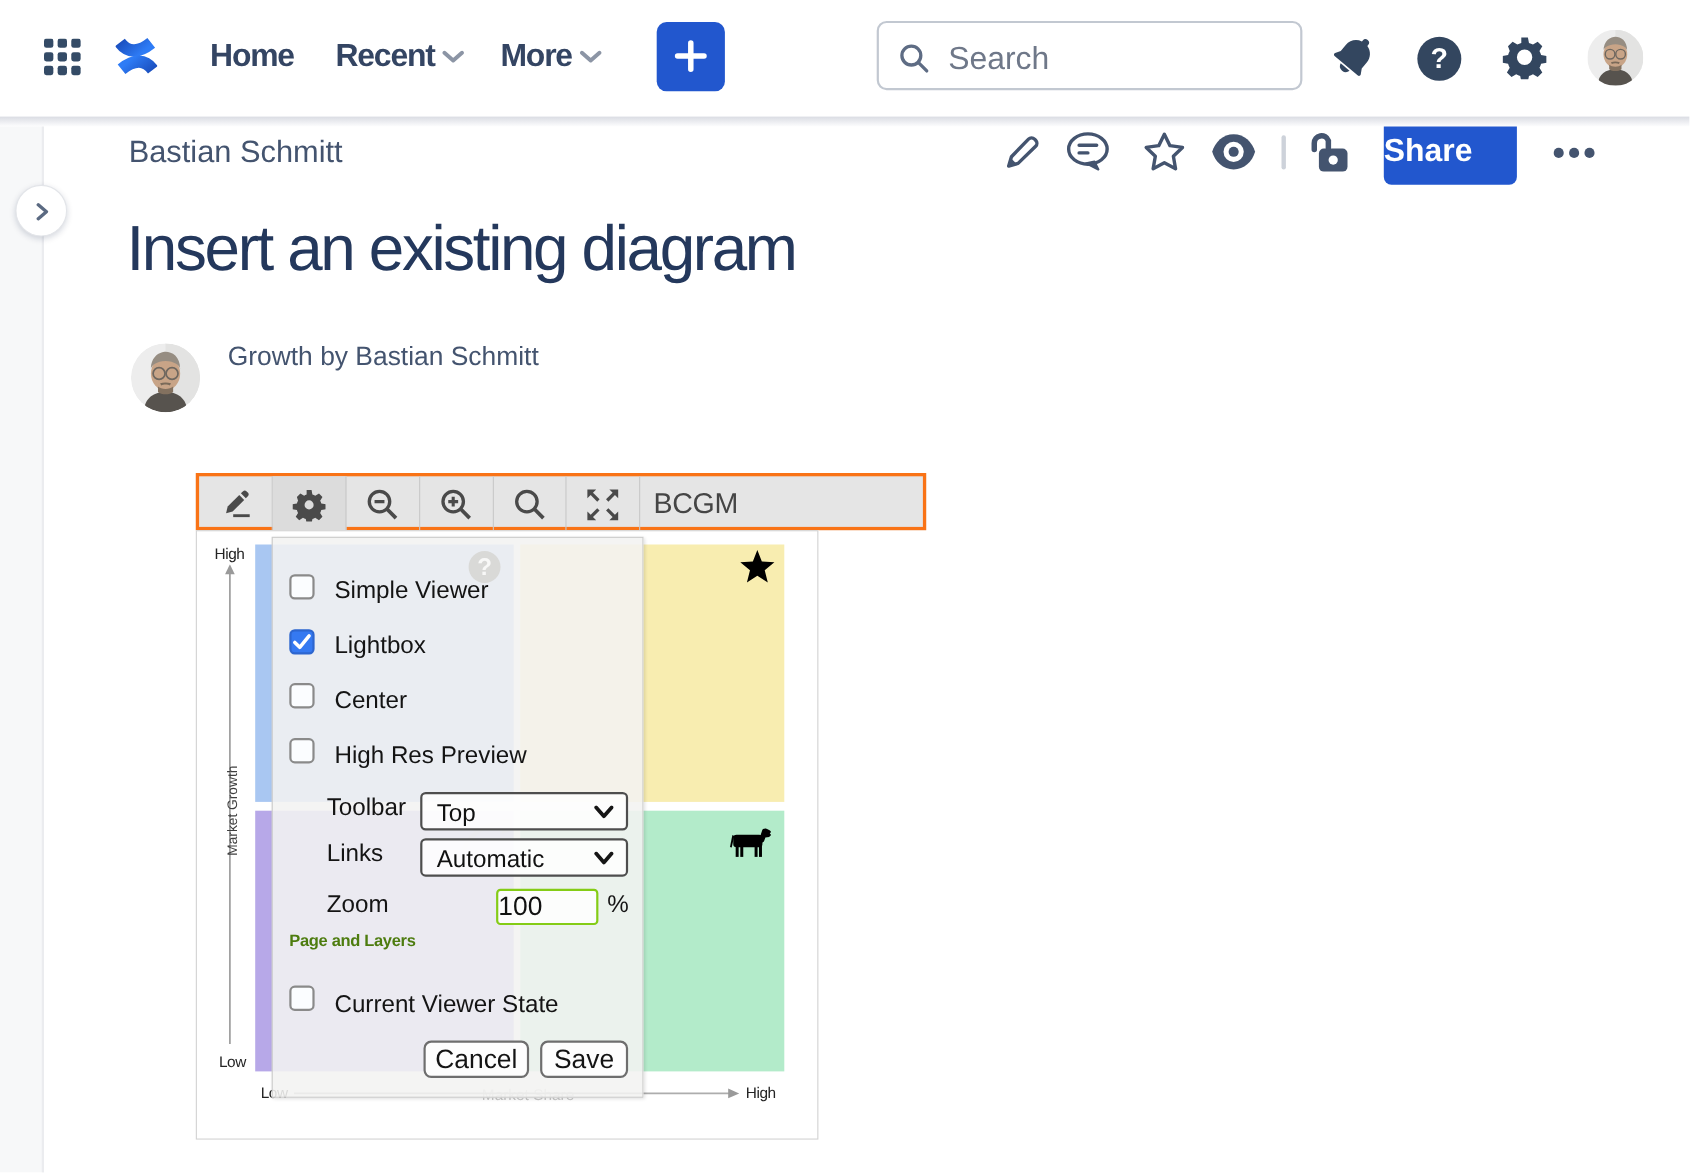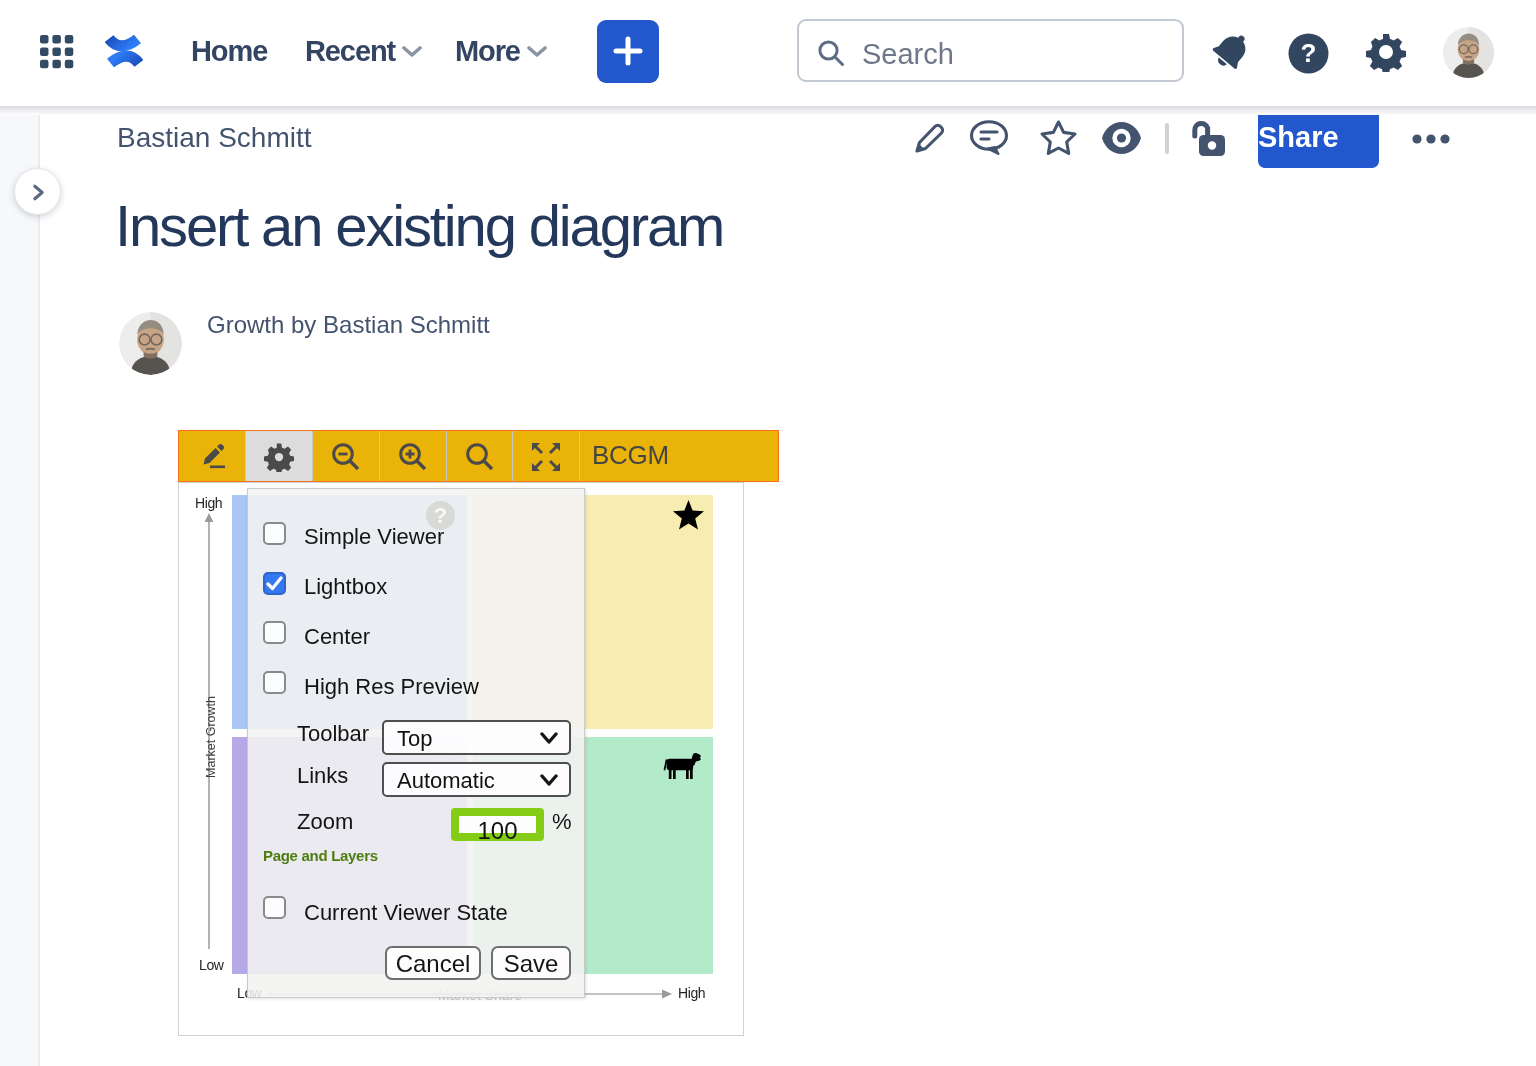--- a/index.html
+++ b/index.html
@@ -22,21 +22,21 @@
   #dots3 { position:absolute; left:1412px; top:133px; }
   #title { position:absolute; left:115px; top:192px; font-size:58px; font-weight:500; color:#24385C; letter-spacing:-2.15px; }
 
   
   #byline-av { position:absolute; left:119px; top:312px; width:63px; height:63px; border-radius:50%; overflow:hidden; }
   #byl1 { position:absolute; left:207px; top:311px; font-size:24px; color:#44546F; }
   #byl2 { position:absolute; left:207px; top:342px; font-size:24px; color:#44546F; }
   #byl2 .dim { color:#7A8494; }
 
   
-  #vtoolbar { position:absolute; left:178px; top:430px; width:601px; height:52px; background:#eab308; border:1px solid #f97316; }
+  #vtoolbar { position:absolute; left:178px; top:430px; width:664px; height:52px; background:#e5e5e5; border:3px solid #f97316; }
   .vcell { position:absolute; top:0; height:50px; border-right:1px solid #C8C8C8; }
   #bcgm { position:absolute; left:413px; top:9px; font-size:26px; letter-spacing:-0.3px; color:#454545; }
 
   
   #imgbox { position:absolute; left:178px; top:482px; width:566px; height:554px; background:#fff; border:1px solid #D2D2D2; }
   .quad { position:absolute; }
   .axlabel { position:absolute; font-size:14px; letter-spacing:-0.4px; color:#242424; }
   .axlabel2 { position:absolute; font-size:12.5px; color:#3F3F3F; }
 
   
@@ -334,21 +334,21 @@
 
       <div class="frmlab" style="top:274px">Links</div>
       <div class="sel" style="top:273px">
           <span style="position:absolute;left:13px;top:4px">Automatic</span>
         <svg class="abs" style="right:11px;top:10px" width="18" height="13" viewBox="0 0 18 13">
             <path d="M2 2 L9 10 L16 2" fill="none" stroke="#161616" stroke-width="3.4" stroke-linecap="round" stroke-linejoin="round"></path>
           </svg>
       </div>
 
       <div class="frmlab" style="top:320px">Zoom</div>
-      <div class="abs" style="left:203px;top:319px;width:93px;height:33px;background:rgba(255,255,255,.82);border:8px solid #84cc16;border-radius:4px;font-size:24px;color:#111;text-align:center;line-height:30px">100</div>
+      <div class="abs" style="left:203px;top:319px;width:93px;height:33px;background:rgba(255,255,255,.82);border:2px solid #84cc16;border-radius:4px;font-size:24px;color:#111;line-height:30px">100</div>
       <div class="abs" style="left:304px;top:320px;font-size:22px;color:#141414">%</div>
 
       <div class="abs" style="left:15px;top:358px;font-size:15px;letter-spacing:-0.3px;font-weight:700;color:#4d7c0f">Page and Layers</div>
 
       <div class="cb" style="top:407px"></div>
       <div class="cblab" style="top:411px">Current Viewer State</div>
 
       <div class="btn" style="left:137px;top:457px;width:96px;line-height:31px">Cancel</div>
       <div class="btn" style="left:243px;top:457px;width:80px;line-height:31px">Save</div>
     </div>

